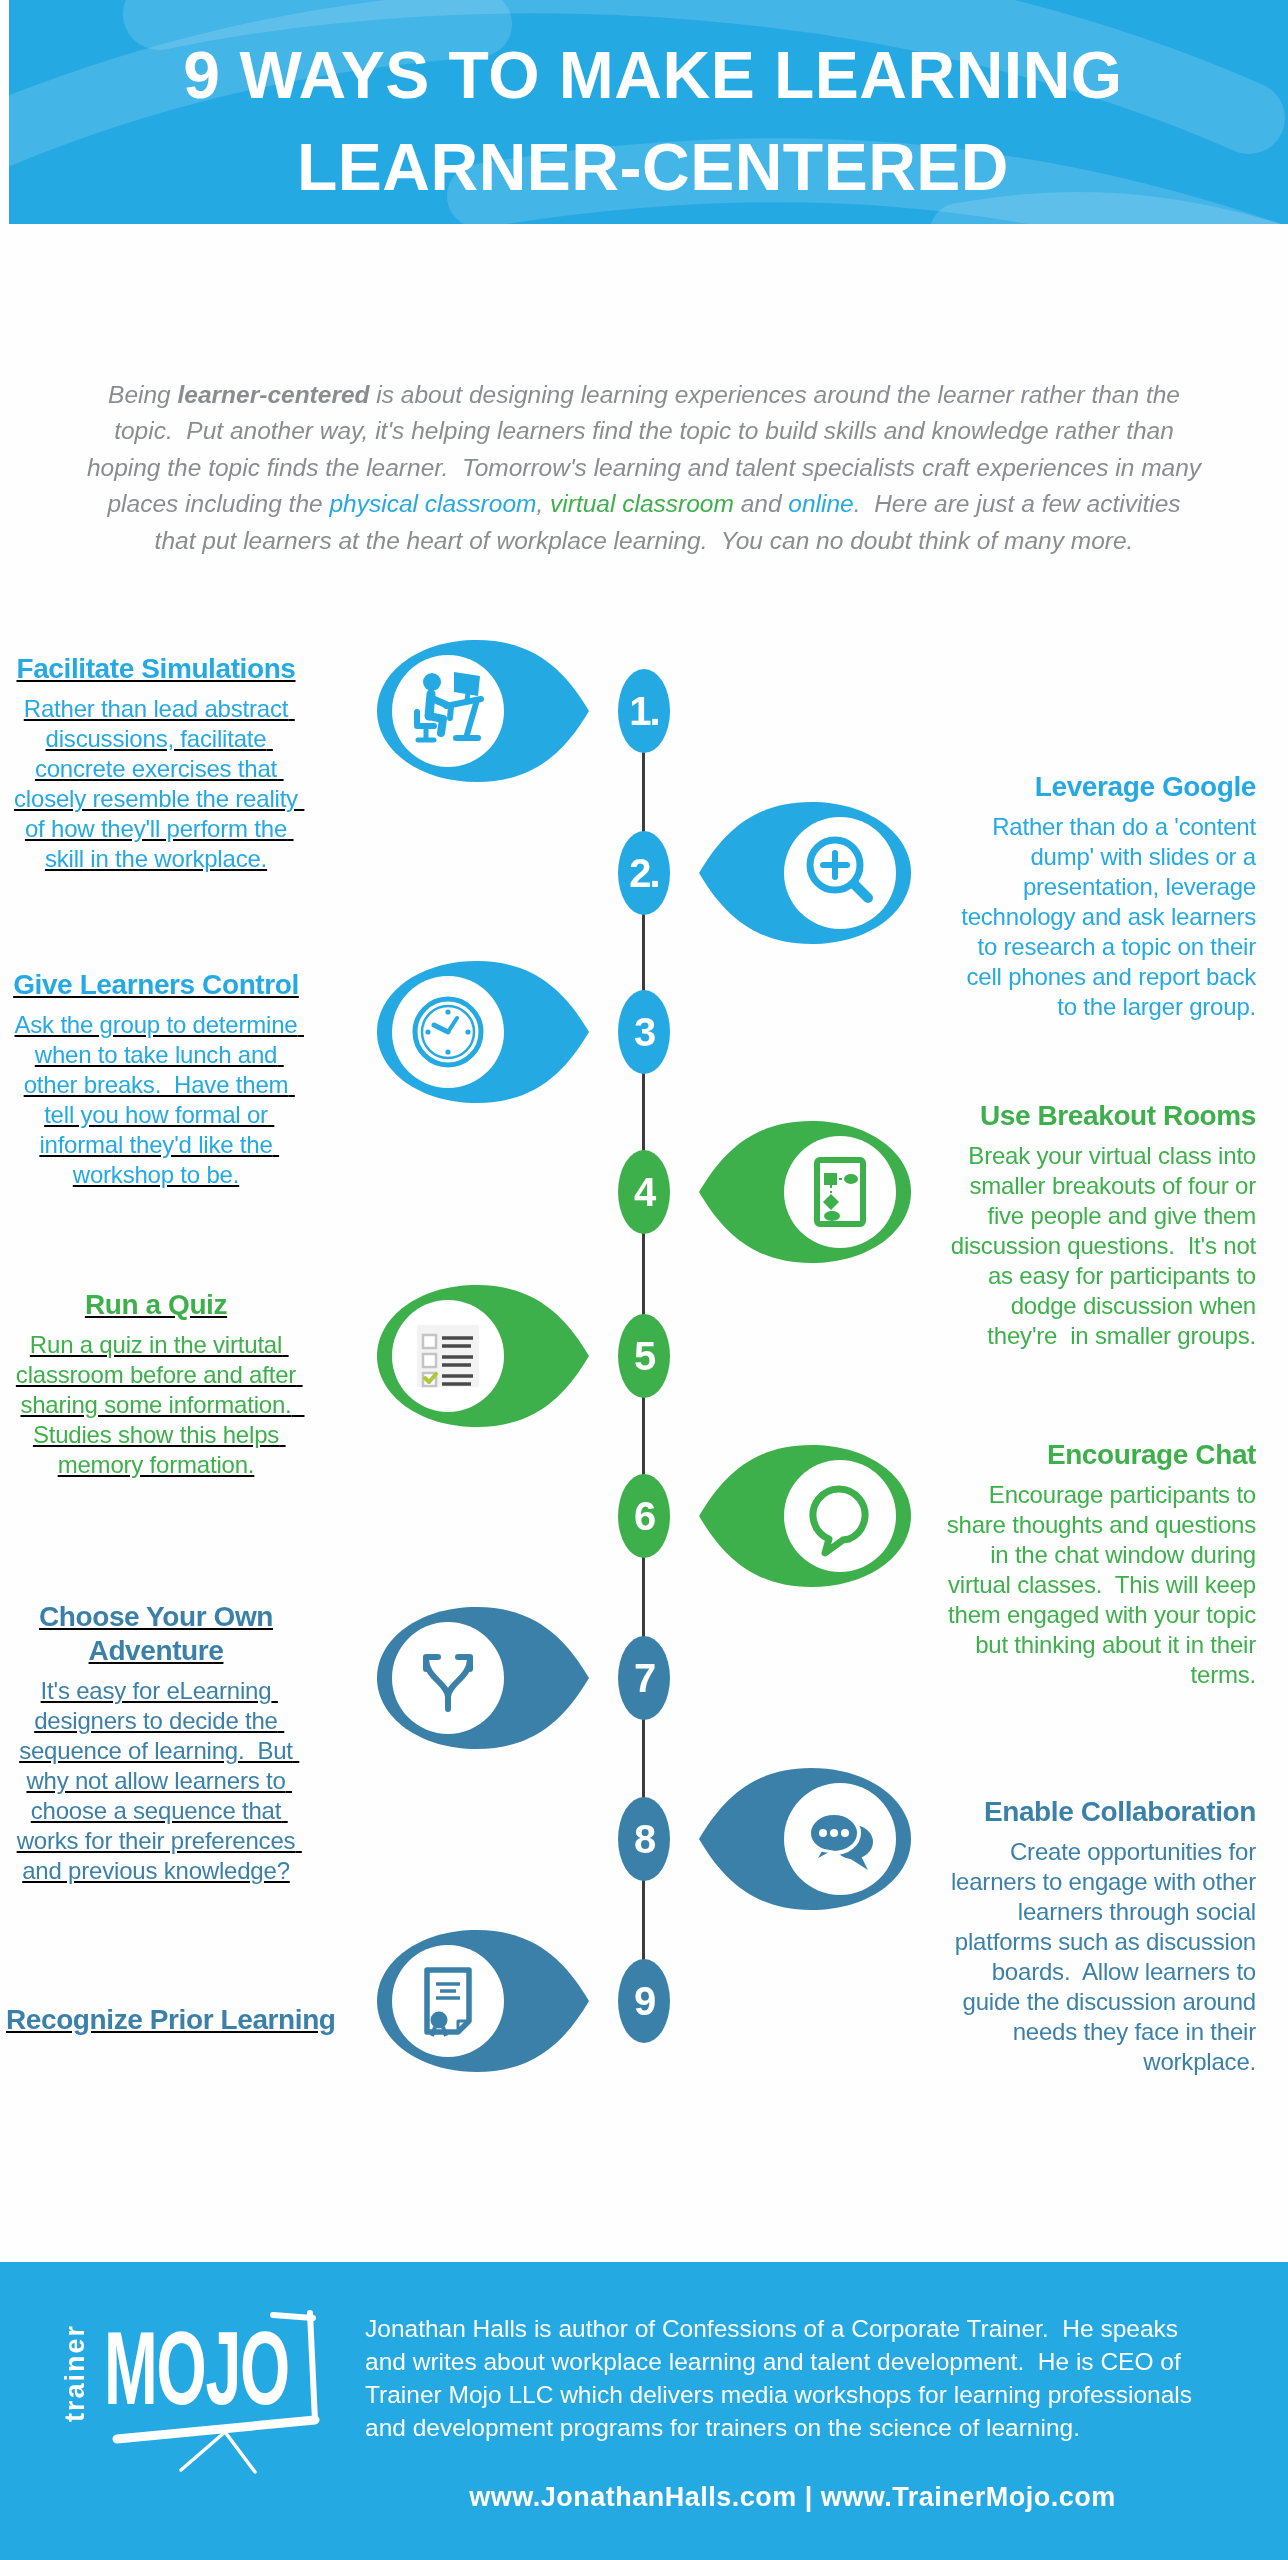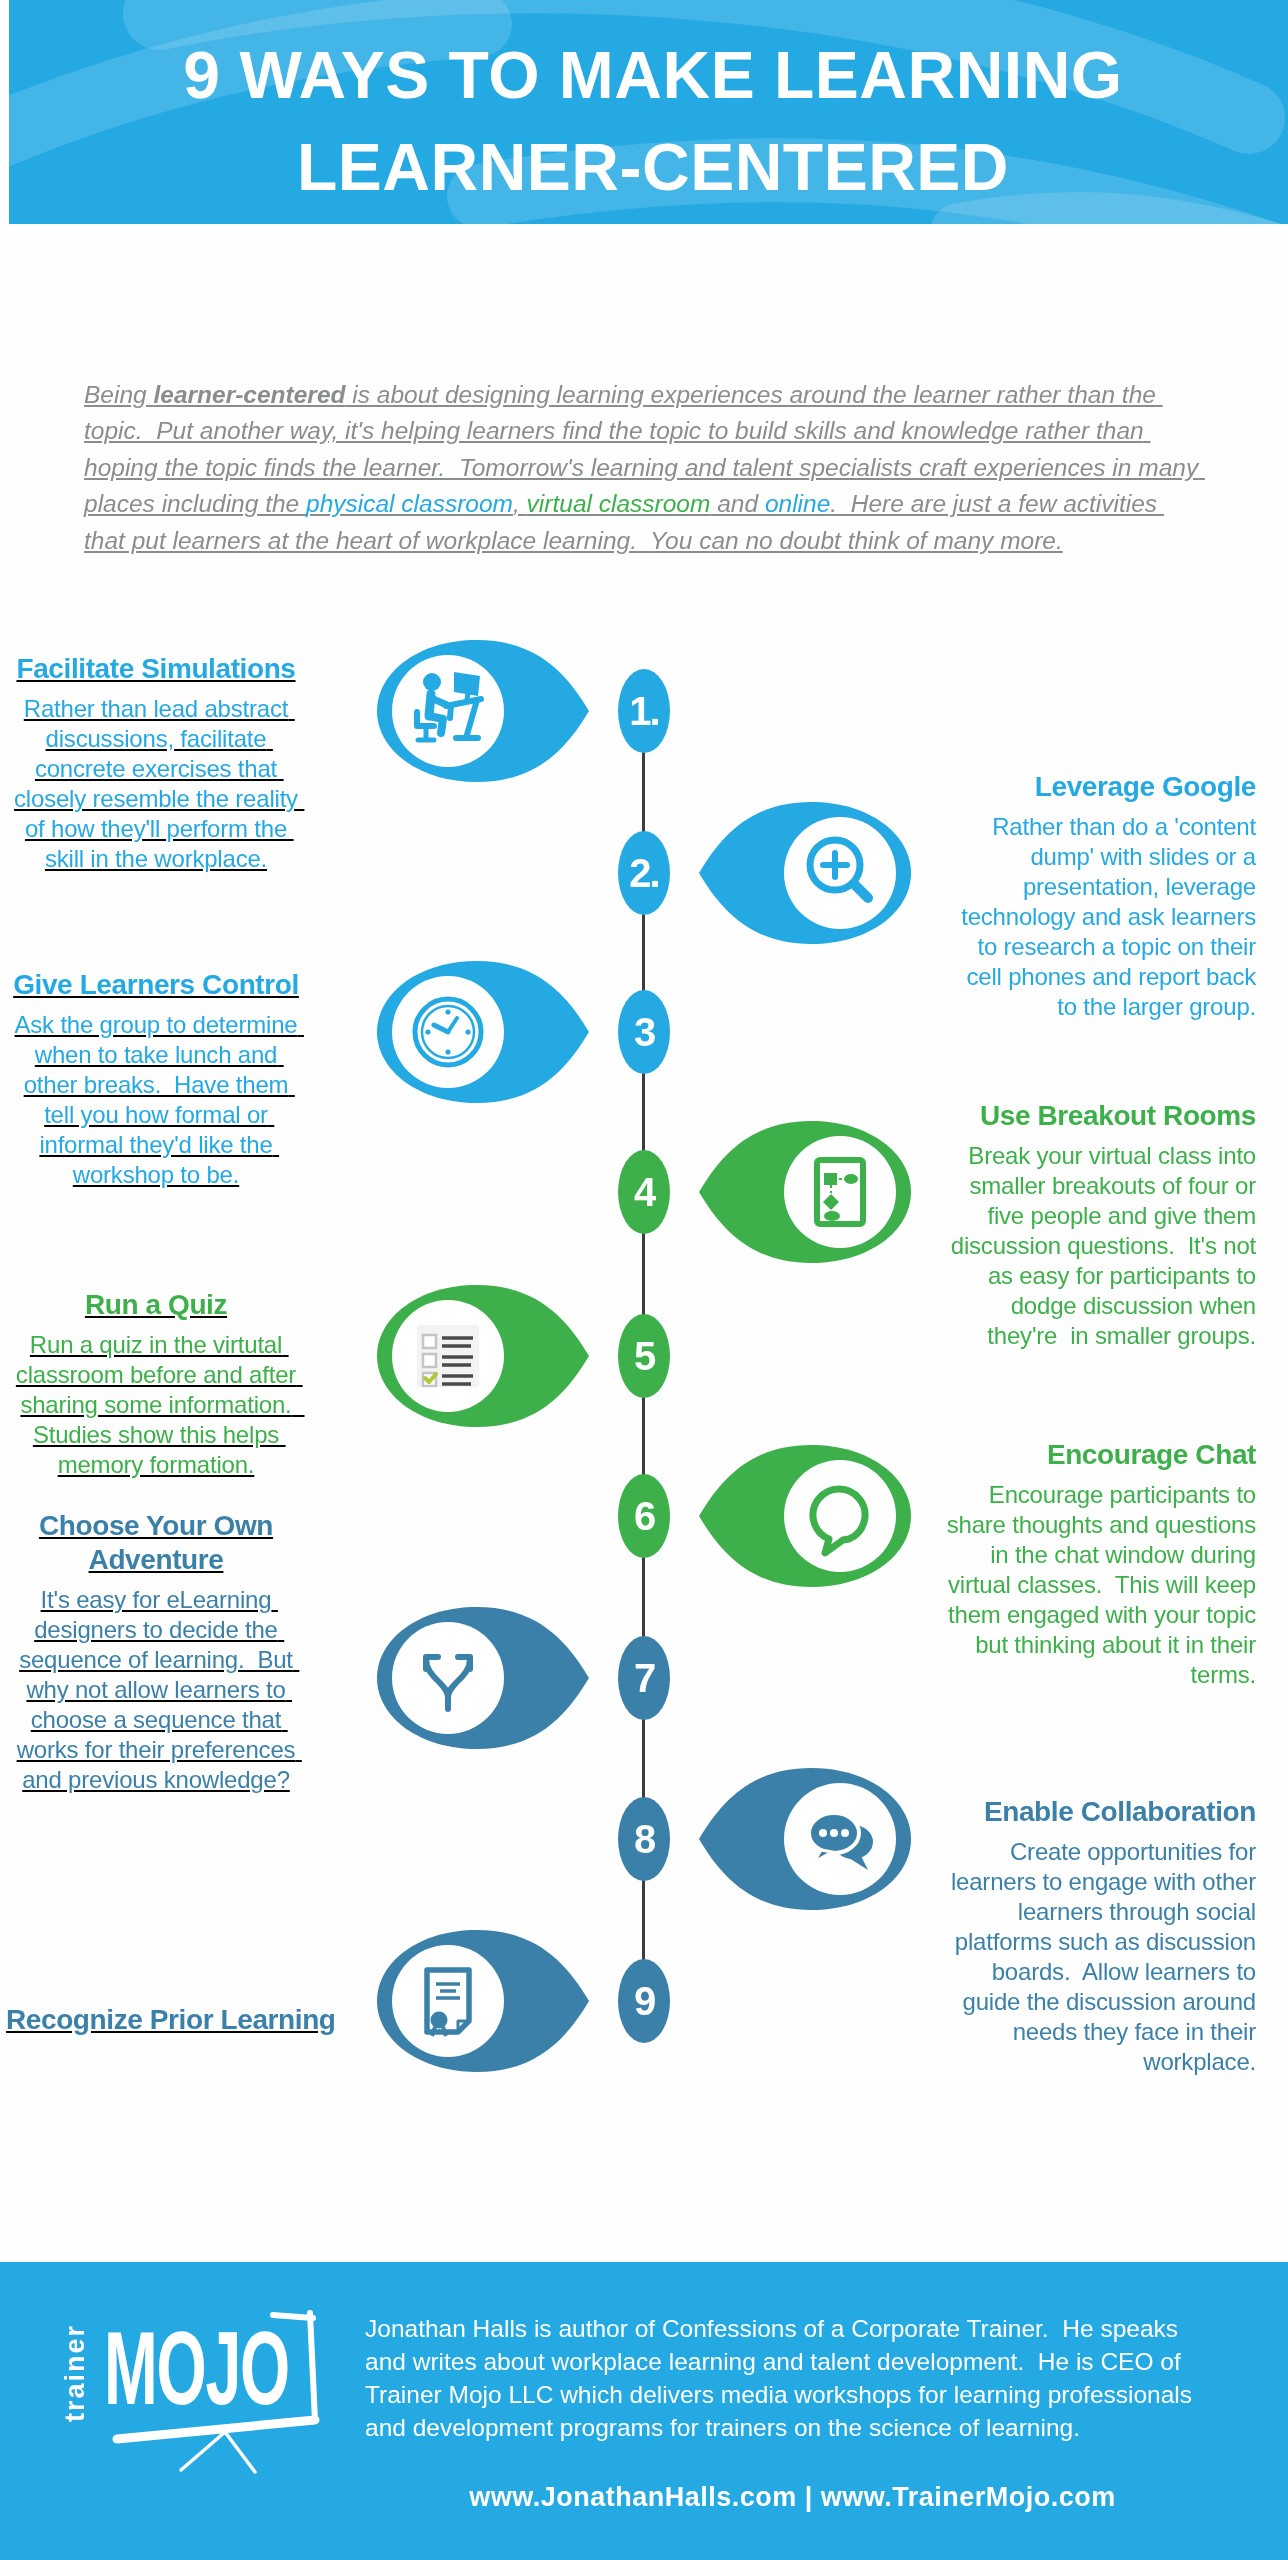--- a/index.html
+++ b/index.html
@@ -9,22 +9,22 @@
   
   .header{position:absolute;left:9px;top:0;width:1288px;height:224px;background:#25a9e3;overflow:hidden;}
   .arcs{position:absolute;left:0;top:0;}
   .title-line{position:absolute;left:0;width:1288px;text-align:center;color:#ffffff;
               font-weight:bold;font-size:66px;letter-spacing:0.5px;line-height:1;}
   .title-1{top:42px;}
   .title-2{top:134px;}
   .subtitle{position:absolute;left:0;top:230px;width:1288px;text-align:left;color:#ffffff;
             font-weight:bold;font-size:24px;letter-spacing:1px;}
   
-  .intro{position:absolute;left:84px;top:352px;width:1120px;
-         font-style:italic;font-size:24.5px;line-height:36.6px;color:#8a8d90;white-space:pre-wrap;text-decoration:underline;}
+  .intro{position:absolute;left:84px;top:352px;width:1120px;text-align:center;
+         font-style:italic;font-size:24.5px;line-height:36.6px;color:#8a8d90;white-space:pre-wrap;}
   .intro .b{font-weight:bold;}
   .intro .link{cursor:pointer;}
   
   .vline{position:absolute;left:642px;top:711px;width:3px;height:1290px;background:#3d3d3d;}
   .badge{position:absolute;left:618px;width:52px;height:84px;border-radius:50%;
          color:#ffffff;font-weight:bold;font-size:40px;letter-spacing:-2px;
          display:flex;align-items:center;justify-content:center;z-index:3;}
   .teardrop{position:absolute;width:220px;height:154px;z-index:2;}
   .item-text{position:absolute;z-index:1;}
   .item-text.left{left:6px;width:300px;text-align:center;text-decoration:underline;}
@@ -175,21 +175,21 @@
       <div class="teardrop" style="left: 697px; top: 1439px;"><svg width="220" height="154" viewBox="0 0 220 154">
           <g transform="translate(220,0) scale(-1,1)">
             <path d="M218,77 C196,40 166,6 106,6 C48,6 6,38 6,77 C6,116 48,148 106,148 C166,148 196,114 218,77 Z" fill="#3db04b"></path>
           </g>
           <circle cx="143" cy="77" r="56" fill="#ffffff"></circle>
           <g fill="none" stroke="#3db04b" stroke-width="7" stroke-linejoin="round">
     <path d="M 152,100 A 26,26 0 1 0 132,100 L 128,114 L 146,101 Z"></path>
   </g>
         </svg></div>
       <div class="badge" style="top: 1474px; background: rgb(61, 176, 75);">6</div>
-      <div class="item-text left" style="top: 1509px;">
+      <div class="item-text left" style="top: 1600px;">
         <h3 class="item-title" style="color: rgb(59, 128, 168);">Choose Your Own
 Adventure</h3>
         <div class="item-body" style="color: rgb(59, 128, 168);">It's easy for eLearning designers to decide the sequence of learning.  But why not allow learners to choose a sequence that works for their preferences and previous knowledge?</div>
       </div>
       <div class="teardrop" style="left: 371px; top: 1601px;"><svg width="220" height="154" viewBox="0 0 220 154">
           <path d="M218,77 C196,40 166,6 106,6 C48,6 6,38 6,77 C6,116 48,148 106,148 C166,148 196,114 218,77 Z" fill="#3b80a8"></path>
           <circle cx="77" cy="77" r="56" fill="#ffffff"></circle>
           <g fill="none" stroke="#3b80a8" stroke-width="6" stroke-linecap="round" stroke-linejoin="round">
     <path d="M77,108 L77,96 C77,83 55,76 55,58"></path>
     <path d="M77,96 C77,83 99,76 99,58"></path>

